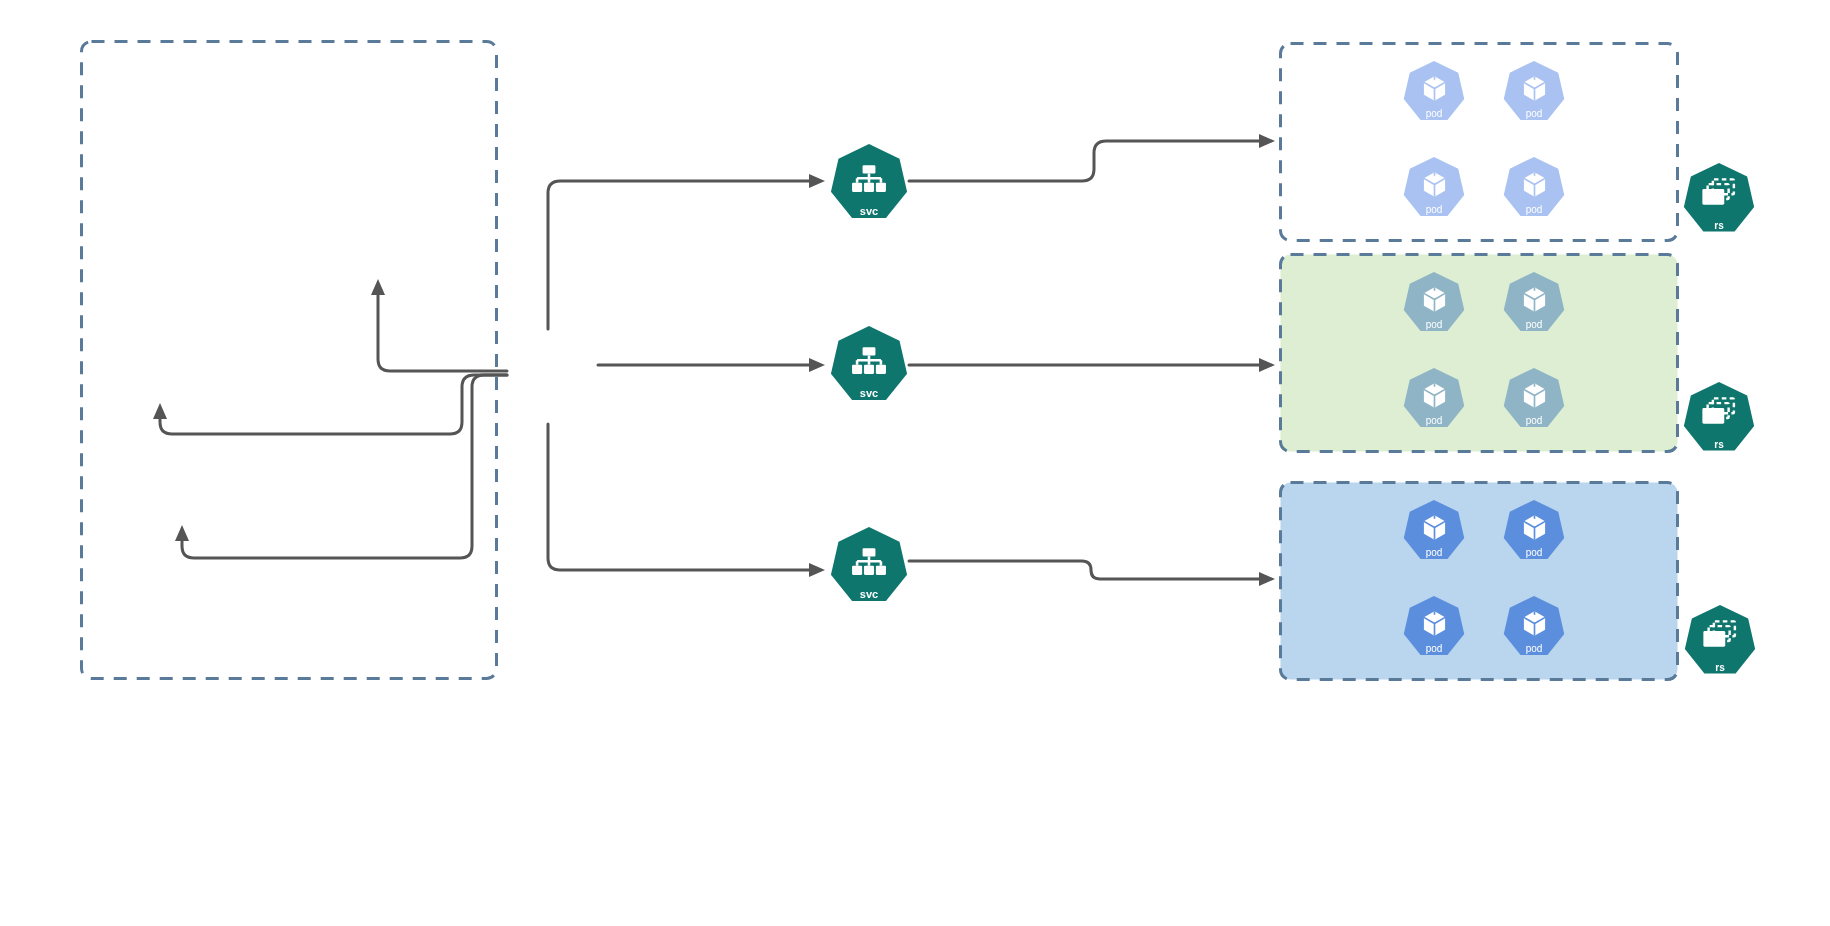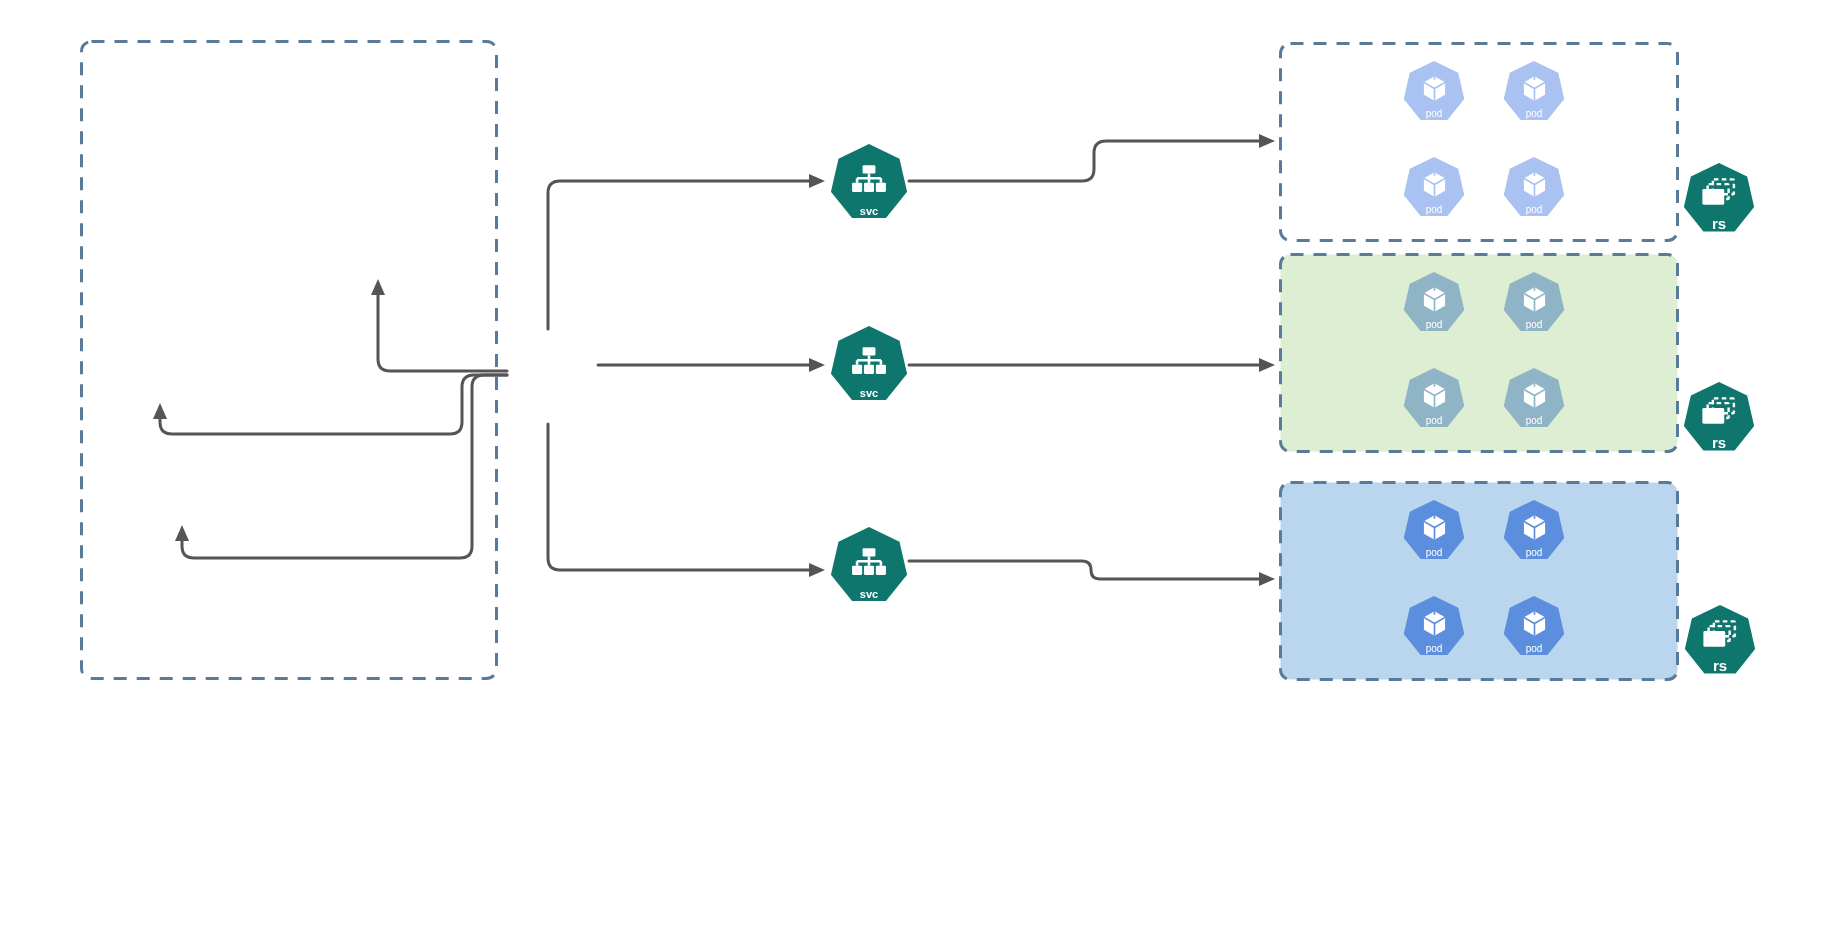--- a/index.html
+++ b/index.html
@@ -26,21 +26,21 @@
   .ing-node { width:92px; height:95px; }
   .ing-node .glyph { width:54px; height:54px; margin-top:-10px; }
   .ing-node .nlabel { font-size:16px; bottom:7%; font-weight:400; }
 
   .svc-node { width:78px; height:78px; }
   .svc-node .glyph { width:44px; height:44px; margin-top:-7px; }
   .svc-node .nlabel { font-size:11px; }
 
   .rs-node { width:72px; height:72px; }
   .rs-node .glyph { width:42px; height:42px; margin-top:-7px; }
-  .rs-node .nlabel { font-size:15px; }
+  .rs-node .nlabel { font-size:10px; }
 
   .group-box { position:absolute; width:400px; height:200px; }
   .group-box > svg.box-border { position:absolute; inset:0; }
 
   .pod { position:absolute; width:62px; height:62px; }
   .pod .glyph { width:31px; height:31px; margin-top:-7px; }
   .pod .nlabel { font-size:10px; font-weight:400; bottom:7%; }
 
   .g0 { --pc:#a9c2f2; }
   .g1 { --pc:#8fb4c6; }

